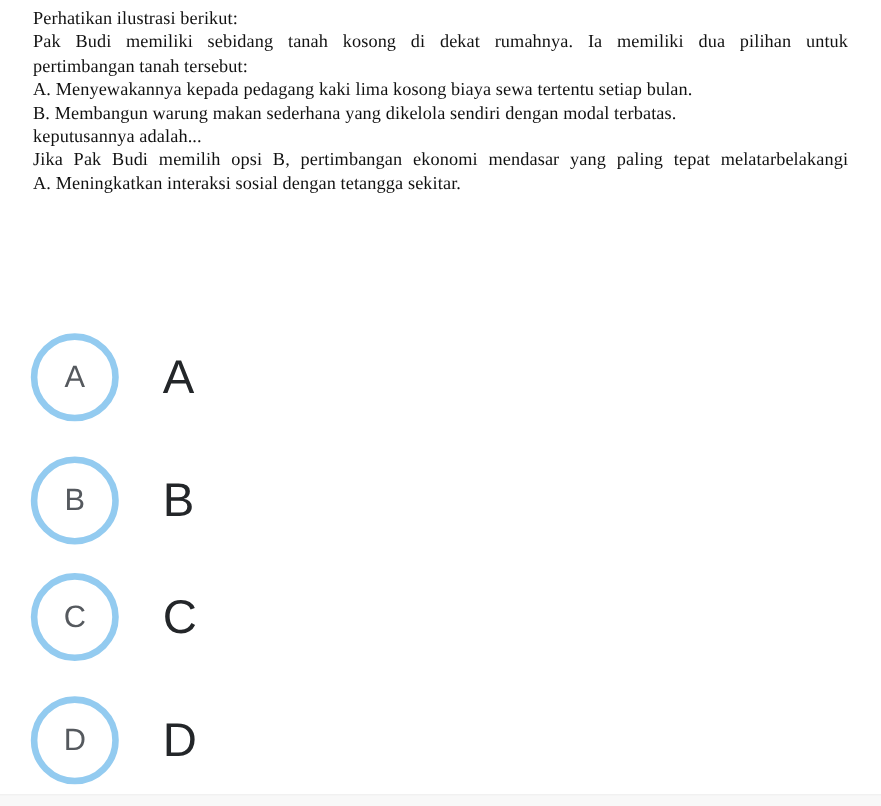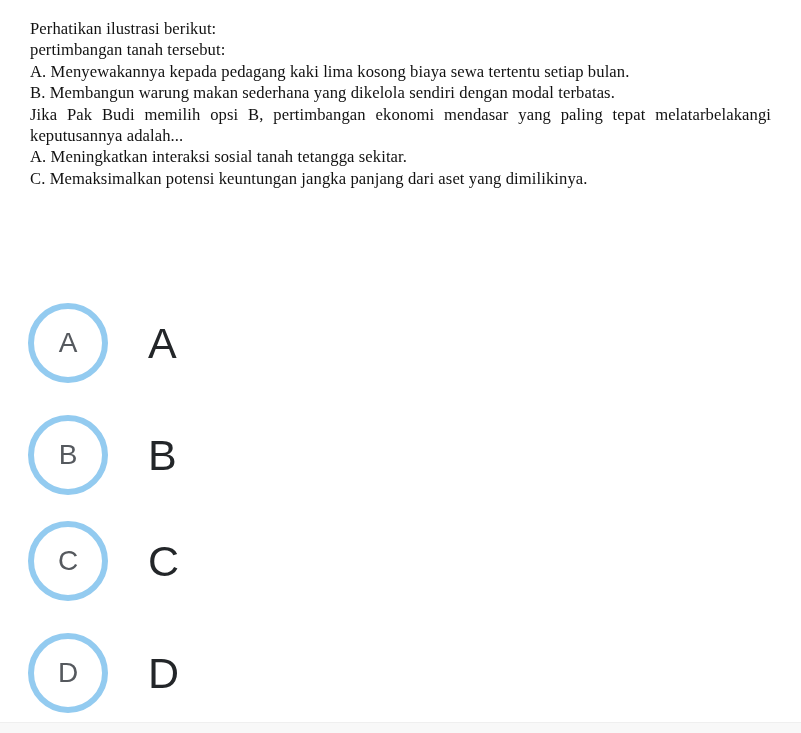--- a/index.html
+++ b/index.html
@@ -22,21 +22,20 @@
   .question {
     position: absolute;
     left: 30px;
     top: 6px;
     width: 741px;
     font-family: "Liberation Serif", serif;
     font-size: 16.6px;
     line-height: 21.4px;
     color: #111111;
     letter-spacing: 0.1px;
-    margin-top: 12px;
   }
   .qline {
     white-space: normal;
   }
   .qline.just {
     text-align: justify;
     text-align-last: justify;
   }
   
   .option {
@@ -88,27 +87,27 @@
     box-sizing: border-box;
   }
 </style>
 </head>
 <body>
 
 <div class="page">
 
   <div class="question">
     <div class="qline">Perhatikan ilustrasi berikut:</div>
+    <div class="qline just">Pak Budi memiliki sebidang tanah kosong di dekat rumahnya. Ia memiliki dua pilihan untuk</div>
     <div class="qline">pertimbangan tanah tersebut:</div>
     <div class="qline">A. Menyewakannya kepada pedagang kaki lima kosong biaya sewa tertentu setiap bulan.</div>
     <div class="qline">B. Membangun warung makan sederhana yang dikelola sendiri dengan modal terbatas.</div>
+    <div class="qline">keputusannya adalah...</div>
     <div class="qline just">Jika Pak Budi memilih opsi B, pertimbangan ekonomi mendasar yang paling tepat melatarbelakangi</div>
-    <div class="qline">keputusannya adalah...</div>
-    <div class="qline">A. Meningkatkan interaksi sosial tanah tetangga sekitar.</div>
-    <div class="qline">C. Memaksimalkan potensi keuntungan jangka panjang dari aset yang dimilikinya.</div>
+    <div class="qline">A. Meningkatkan interaksi sosial dengan tetangga sekitar.</div>
   </div>
 
   <div class="option option-a">
     <div class="radio">
       <span class="radio-letter">A</span>
     </div>
     <div class="option-label">A</div>
   </div>
 
   <div class="option option-b">

